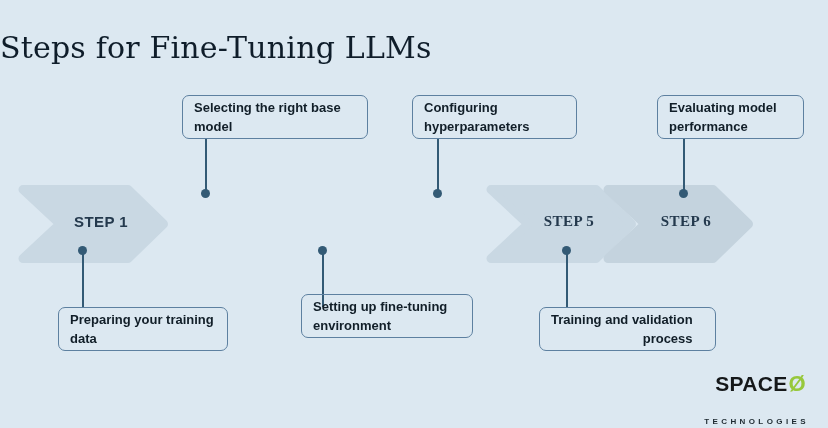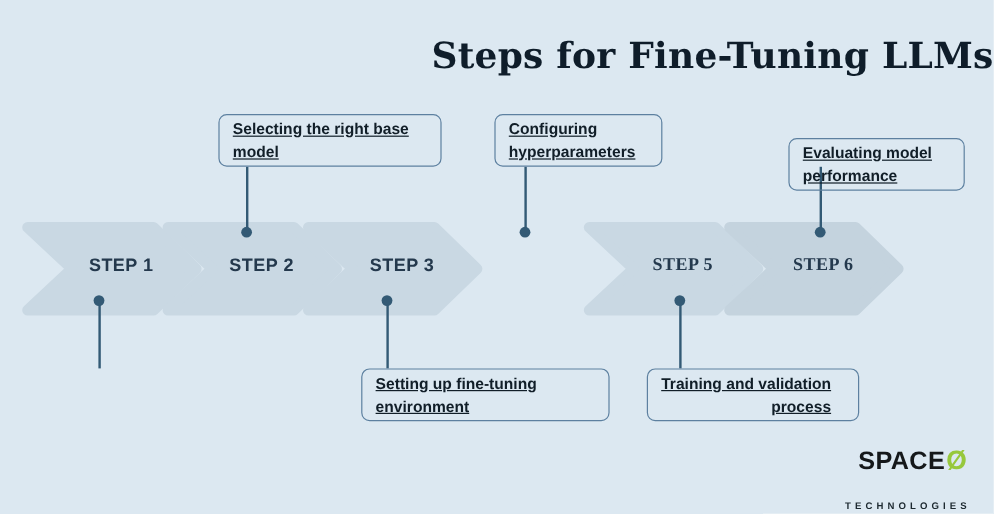--- a/index.html
+++ b/index.html
@@ -1,38 +1,38 @@
 <!DOCTYPE html>
 <html><head>
 <meta charset="utf-8">
 <style>
   html,body{margin:0;padding:0;}
   body{font-family:"Liberation Sans",sans-serif;}
   .canvas{position:relative;width:828px;height:428px;background:#dce8f1;overflow:hidden;}
 
-  .title{position:absolute;left:0;top:30px;width:828px;text-align:right;
-         font-family:"DejaVu Serif",serif;font-weight:700;font-size:30px;color:#0f1d2a;letter-spacing:.2px;}
+  .title{position:absolute;left:0;top:30px;width:828px;text-align:left;
+         font-family:"DejaVu Serif",serif;font-weight:400;font-size:30px;color:#0f1d2a;letter-spacing:.2px;}
 
   .arrow{position:absolute;top:185px;width:150px;height:72px;text-align:center;}
   .arrow svg{position:absolute;left:0;top:0;overflow:visible;}
   .arrow .lbl{position:absolute;inset:0;display:flex;align-items:center;justify-content:center;
               padding-left:16px;font-weight:700;font-size:15px;color:#24394d;letter-spacing:.4px;}
   .a1{left:18px;}  .a2{left:135px;} .a3{left:252px;}
   .a4{left:369px;} .a5{left:486px;font-family:Liberation Serif, serif;} .a6{left:603px;font-family:Liberation Serif, serif;}
   .a6 polygon{fill:#c4d3de;stroke:#c4d3de;}
 
   .callout{position:absolute;height:44px;box-sizing:border-box;border:1.4px solid #5d80a0;border-radius:7px;
            display:flex;align-items:center;padding:3px 11px;background:transparent;
-           font-weight:700;font-size:13px;line-height:1.5;color:#111e28;white-space:pre-line;text-decoration:underline;}
+           font-weight:700;font-size:13px;line-height:1.5;color:#111e28;white-space:pre-line;}
   .b1{left:58px;top:307px;width:170px;}
   .b2{left:182px;top:95px;width:186px;}
-  .b3{left:301px;top:307px;width:207px;}
-  .b4{left:412px;top:95px;width:140px;}
+  .b3{left:301px;top:294px;width:172px;}
+  .b4{left:412px;top:95px;width:165px;}
   .b5{left:539px;top:307px;width:177px;text-align:right;}
-  .b6{left:657px;top:95px;width:147px;margin-top:20px;}
+  .b6{left:657px;top:95px;width:147px;}
 
   .cline{position:absolute;width:2px;height:56px;background:#335a75;}
   .cdot{position:absolute;width:9px;height:9px;border-radius:50%;background:#335a75;}
   .l1{left:82px;top:251px;}  .d1{left:78px;top:246px;}
   .l2{left:205px;top:139px;} .d2{left:201px;top:189px;}
   .l3{left:322px;top:251px;} .d3{left:318px;top:246px;}
   .l4{left:437px;top:139px;} .d4{left:433px;top:189px;}
   .l5{left:566px;top:251px;} .d5{left:562px;top:246px;}
   .l6{left:683px;top:139px;} .d6{left:679px;top:189px;}
 
@@ -48,32 +48,20 @@
 <div class="canvas">
 
   <div class="title">Steps for Fine-Tuning LLMs</div>
 
   <div class="arrow a1">
     <svg width="150" height="78" viewBox="0 0 150 78">
       <polygon points="5,4.5 110,4.5 145.5,39 110,73.5 5,73.5 42,39" fill="#c9d8e3" stroke="#c9d8e3" stroke-width="9" stroke-linejoin="round"></polygon>
     </svg>
     <span class="lbl">STEP 1</span>
   </div>
-  <div class="arrow a2">
-    <svg width="150" height="78" viewBox="0 0 150 78">
-      <polygon points="5,4.5 110,4.5 145.5,39 110,73.5 5,73.5 42,39" fill="#c9d8e3" stroke="#c9d8e3" stroke-width="9" stroke-linejoin="round"></polygon>
-    </svg>
-    <span class="lbl">STEP 2</span>
-  </div>
-  <div class="arrow a3">
-    <svg width="150" height="78" viewBox="0 0 150 78">
-      <polygon points="5,4.5 110,4.5 145.5,39 110,73.5 5,73.5 42,39" fill="#c9d8e3" stroke="#c9d8e3" stroke-width="9" stroke-linejoin="round"></polygon>
-    </svg>
-    <span class="lbl">STEP 3</span>
-  </div>
   <div class="arrow a5">
     <svg width="150" height="78" viewBox="0 0 150 78">
       <polygon points="5,4.5 110,4.5 145.5,39 110,73.5 5,73.5 42,39" fill="#c9d8e3" stroke="#c9d8e3" stroke-width="9" stroke-linejoin="round"></polygon>
     </svg>
     <span class="lbl">STEP 5</span>
   </div>
   <div class="arrow a6">
     <svg width="150" height="78" viewBox="0 0 150 78">
       <polygon points="5,4.5 110,4.5 145.5,39 110,73.5 5,73.5 42,39" fill="#c9d8e3" stroke="#c9d8e3" stroke-width="9" stroke-linejoin="round"></polygon>
     </svg>
@@ -86,20 +74,22 @@
   <div class="cdot d2"></div>
   <div class="cline l3"></div>
   <div class="cdot d3"></div>
   <div class="cline l4"></div>
   <div class="cdot d4"></div>
   <div class="cline l5"></div>
   <div class="cdot d5"></div>
   <div class="cline l6"></div>
   <div class="cdot d6"></div>
 
+  <div class="callout b1">Preparing your training
+data</div>
   <div class="callout b2">Selecting the right base
 model</div>
   <div class="callout b3">Setting up fine-tuning
 environment</div>
   <div class="callout b4">Configuring
 hyperparameters</div>
   <div class="callout b5">Training and validation
 process</div>
   <div class="callout b6">Evaluating model
 performance</div>

